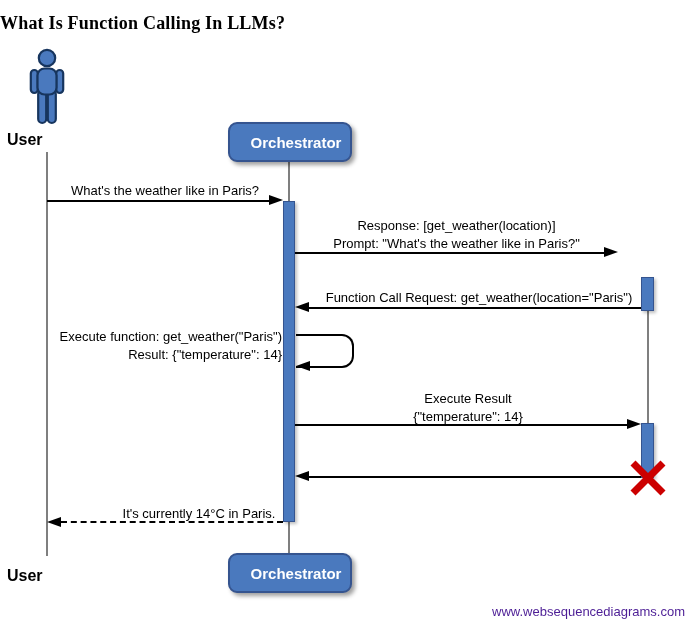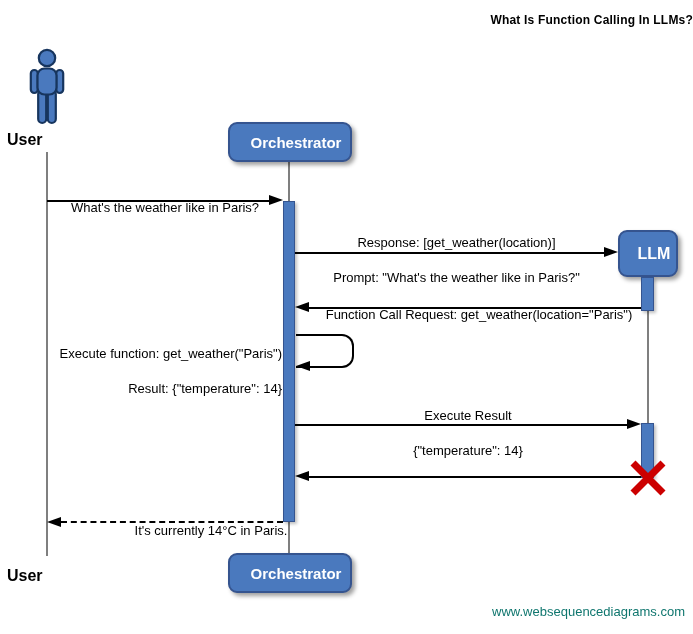--- a/index.html
+++ b/index.html
@@ -1,22 +1,22 @@
 <!DOCTYPE html>
 <html style="--box-fill: #4A79BE; --box-border: #35548F; --box-text: #FFFFFF; --actor-outline: #17355E; --lifeline: #7F7F7F; --arrow: #000000; --text: #000000; --destroy-x: #CC0000;"><head>
 <meta charset="utf-8">
 <style>
   html,body { margin:0; padding:0; background:#fff; }
   .seq {
     position:relative; width:693px; height:634px; background:#ffffff;
     font-family:"Liberation Sans", sans-serif; color:#000; overflow:hidden;
   }
   .title {
-    position:absolute; top:13px; left:0; width:100%; text-align:right;
-    font-weight:bold; font-size:12px; letter-spacing:0.2px;
+    position:absolute; top:13px; left:0; width:100%; text-align:left;
+    font-weight:bold; font-size:18px; letter-spacing:0.2px;font-family:Liberation Serif, serif;
   }
   .actor-label {
     position:absolute; font-weight:bold; font-size:16px; 
   }
   .node {
     position:absolute; box-sizing:border-box;
     background:var(--box-fill); border:2px solid var(--box-border);
     border-radius:9px; color:var(--box-text); font-weight:bold; font-size:15px;
     display:flex; align-items:center; justify-content:center;
     box-shadow:3px 3px 4px rgba(0,0,0,0.38);
@@ -32,27 +32,27 @@
   .msg-line.dashed { height:0; background:none; border-top:2px dashed var(--arrow); }
   .head { position:absolute; width:0; height:0;
     border-top:5.5px solid transparent; border-bottom:5.5px solid transparent; }
   .head.right { border-left:14px solid var(--arrow); }
   .head.left  { border-right:14px solid var(--arrow); }
   .label {
     position:absolute; font-size:13px; line-height:18px; text-align:center;
     white-space:nowrap; color:var(--text);
   }
   .label.ralign { text-align:right; }
-  .label span { display:block;margin-top:17px; }
+  .label span { display:block; }
   .selfloop {
     position:absolute; box-sizing:border-box;
     border:2px solid var(--arrow); border-left:none;
     border-radius:0 12px 12px 0;
   }
-  .watermark { position:absolute; right:8px; top:604px; font-size:13px; color:#0f766e; }
+  .watermark { position:absolute; right:8px; top:604px; font-size:13px; color:#4c1d95; }
   svg { display:block; }
 </style>
 </head>
 <body>
 
 <div class="seq">
 
   <div class="title">What Is Function Calling In LLMs?</div>
 
   <div style="position:absolute; left:28px; top:48px;">
@@ -69,23 +69,20 @@
   </div>
 
   <div class="actor-label" style="left:7px; top:131px; width:80px;">User</div>
 
   <div class="lifeline" style="left:46px; top:152px; height:404px;"></div>
   <div class="lifeline" style="left:288px; top:162px; height:391px;"></div>
   <div class="lifeline" style="left:647px; top:277px; height:200px;"></div>
 
   <div class="node" style="left:228px; top:122px; width:124px; height:40px;">
     <span>Orchestrator</span>
-  </div>
-  <div class="node" style="left:618px; top:230px; width:60px; height:47px; font-size:16px;">
-    <span>LLM</span>
   </div>
 
   <div class="bar" style="left:283px; top:201px; height:321px;"></div>
   <div class="bar" style="left:641px; top:277px; height:34px; width:13px;"></div>
   <div class="bar" style="left:641px; top:423px; height:55px; width:13px;"></div>
 
   <div class="label" style="left:47px; top:182px; width:236px;">
     <span>What's the weather like in Paris?</span>
   </div>
   <div class="msg-line" style="left:47px; top:200px; width:222px;"></div>
@@ -121,21 +118,21 @@
   <div class="head left" style="left:295px; top:471px;"></div>
   <div class="msg-line" style="left:309px; top:476px; width:332px;"></div>
 
   <div style="position:absolute; left:629px; top:459px;">
     <svg width="38" height="38" viewBox="0 0 38 38" style="stroke:var(--destroy-x); stroke-width:7; fill:none;">
       <line x1="4" y1="4" x2="34" y2="34"></line>
       <line x1="34" y1="4" x2="4" y2="34"></line>
     </svg>
   </div>
 
-  <div class="label" style="left:64px; top:505px; width:236px;padding-left:29px;">
+  <div class="label" style="left:52px; top:505px; width:236px;padding-left:29px;">
     <span>It's currently 14°C in Paris.</span>
   </div>
   <div class="head left" style="left:47px; top:517px;"></div>
   <div class="msg-line dashed" style="left:61px; top:521px; width:222px;"></div>
 
   <div class="node" style="left:228px; top:553px; width:124px; height:40px;">
     <span>Orchestrator</span>
   </div>
   <div class="actor-label" style="left:7px; top:567px; width:80px;">User</div>
 

